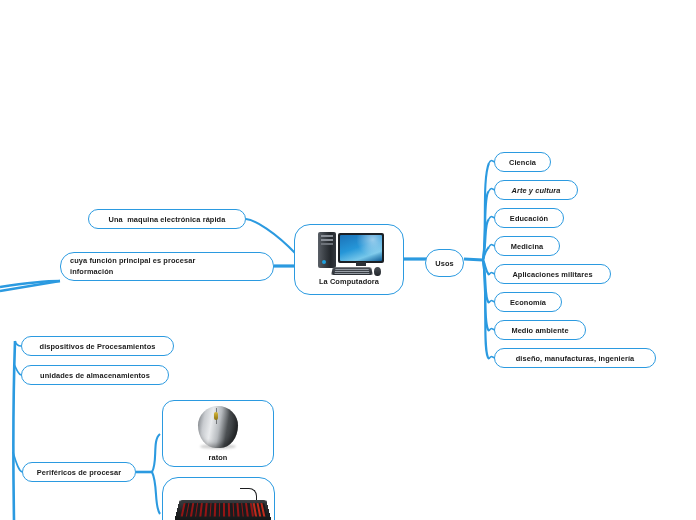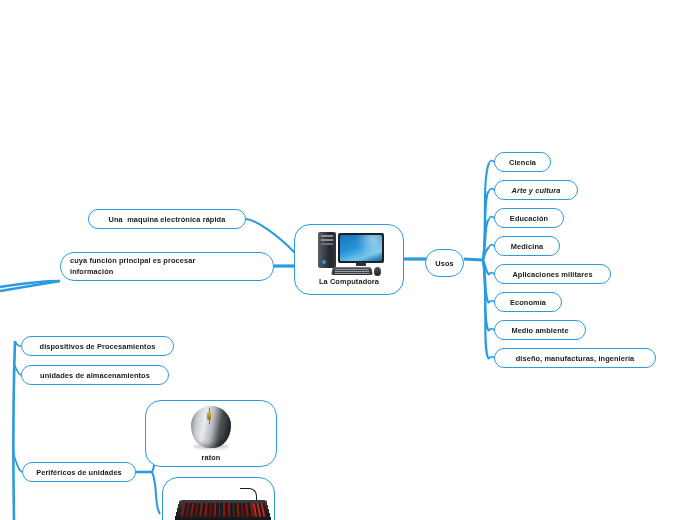--- a/index.html
+++ b/index.html
@@ -362,24 +362,24 @@
     <span>diseño, manufacturas, ingeniería</span>
   </div>
 
   <div class="node pill" style="left:21px; top:336px; width:153px; height:20px;">
     <span>dispositivos de Procesamientos</span>
   </div>
   <div class="node pill" style="left:21px; top:365px; width:148px; height:20px;">
     <span>unidades de almacenamientos</span>
   </div>
   <div class="node pill" style="left:22px; top:462px; width:114px; height:20px;">
-    <span>Periféricos de unidades</span>
-  </div>
-
-  <div class="node media-node" style="left:145px; top:400px; width:132px; height:67px;">
+    <span>Periféricos de procesar</span>
+  </div>
+
+  <div class="node media-node" style="left:162px; top:400px; width:112px; height:67px;border-radius:12px;">
     <div class="mouse-art">
       <div class="mouse-shadow"></div>
       <div class="mouse-body"></div>
       <div class="mouse-split"></div>
       <div class="mouse-wheel"></div>
     </div>
     <div class="media-label">raton</div>
   </div>
 
   <div class="node media-node" style="left:162px; top:477px; width:113px; height:67px;">

